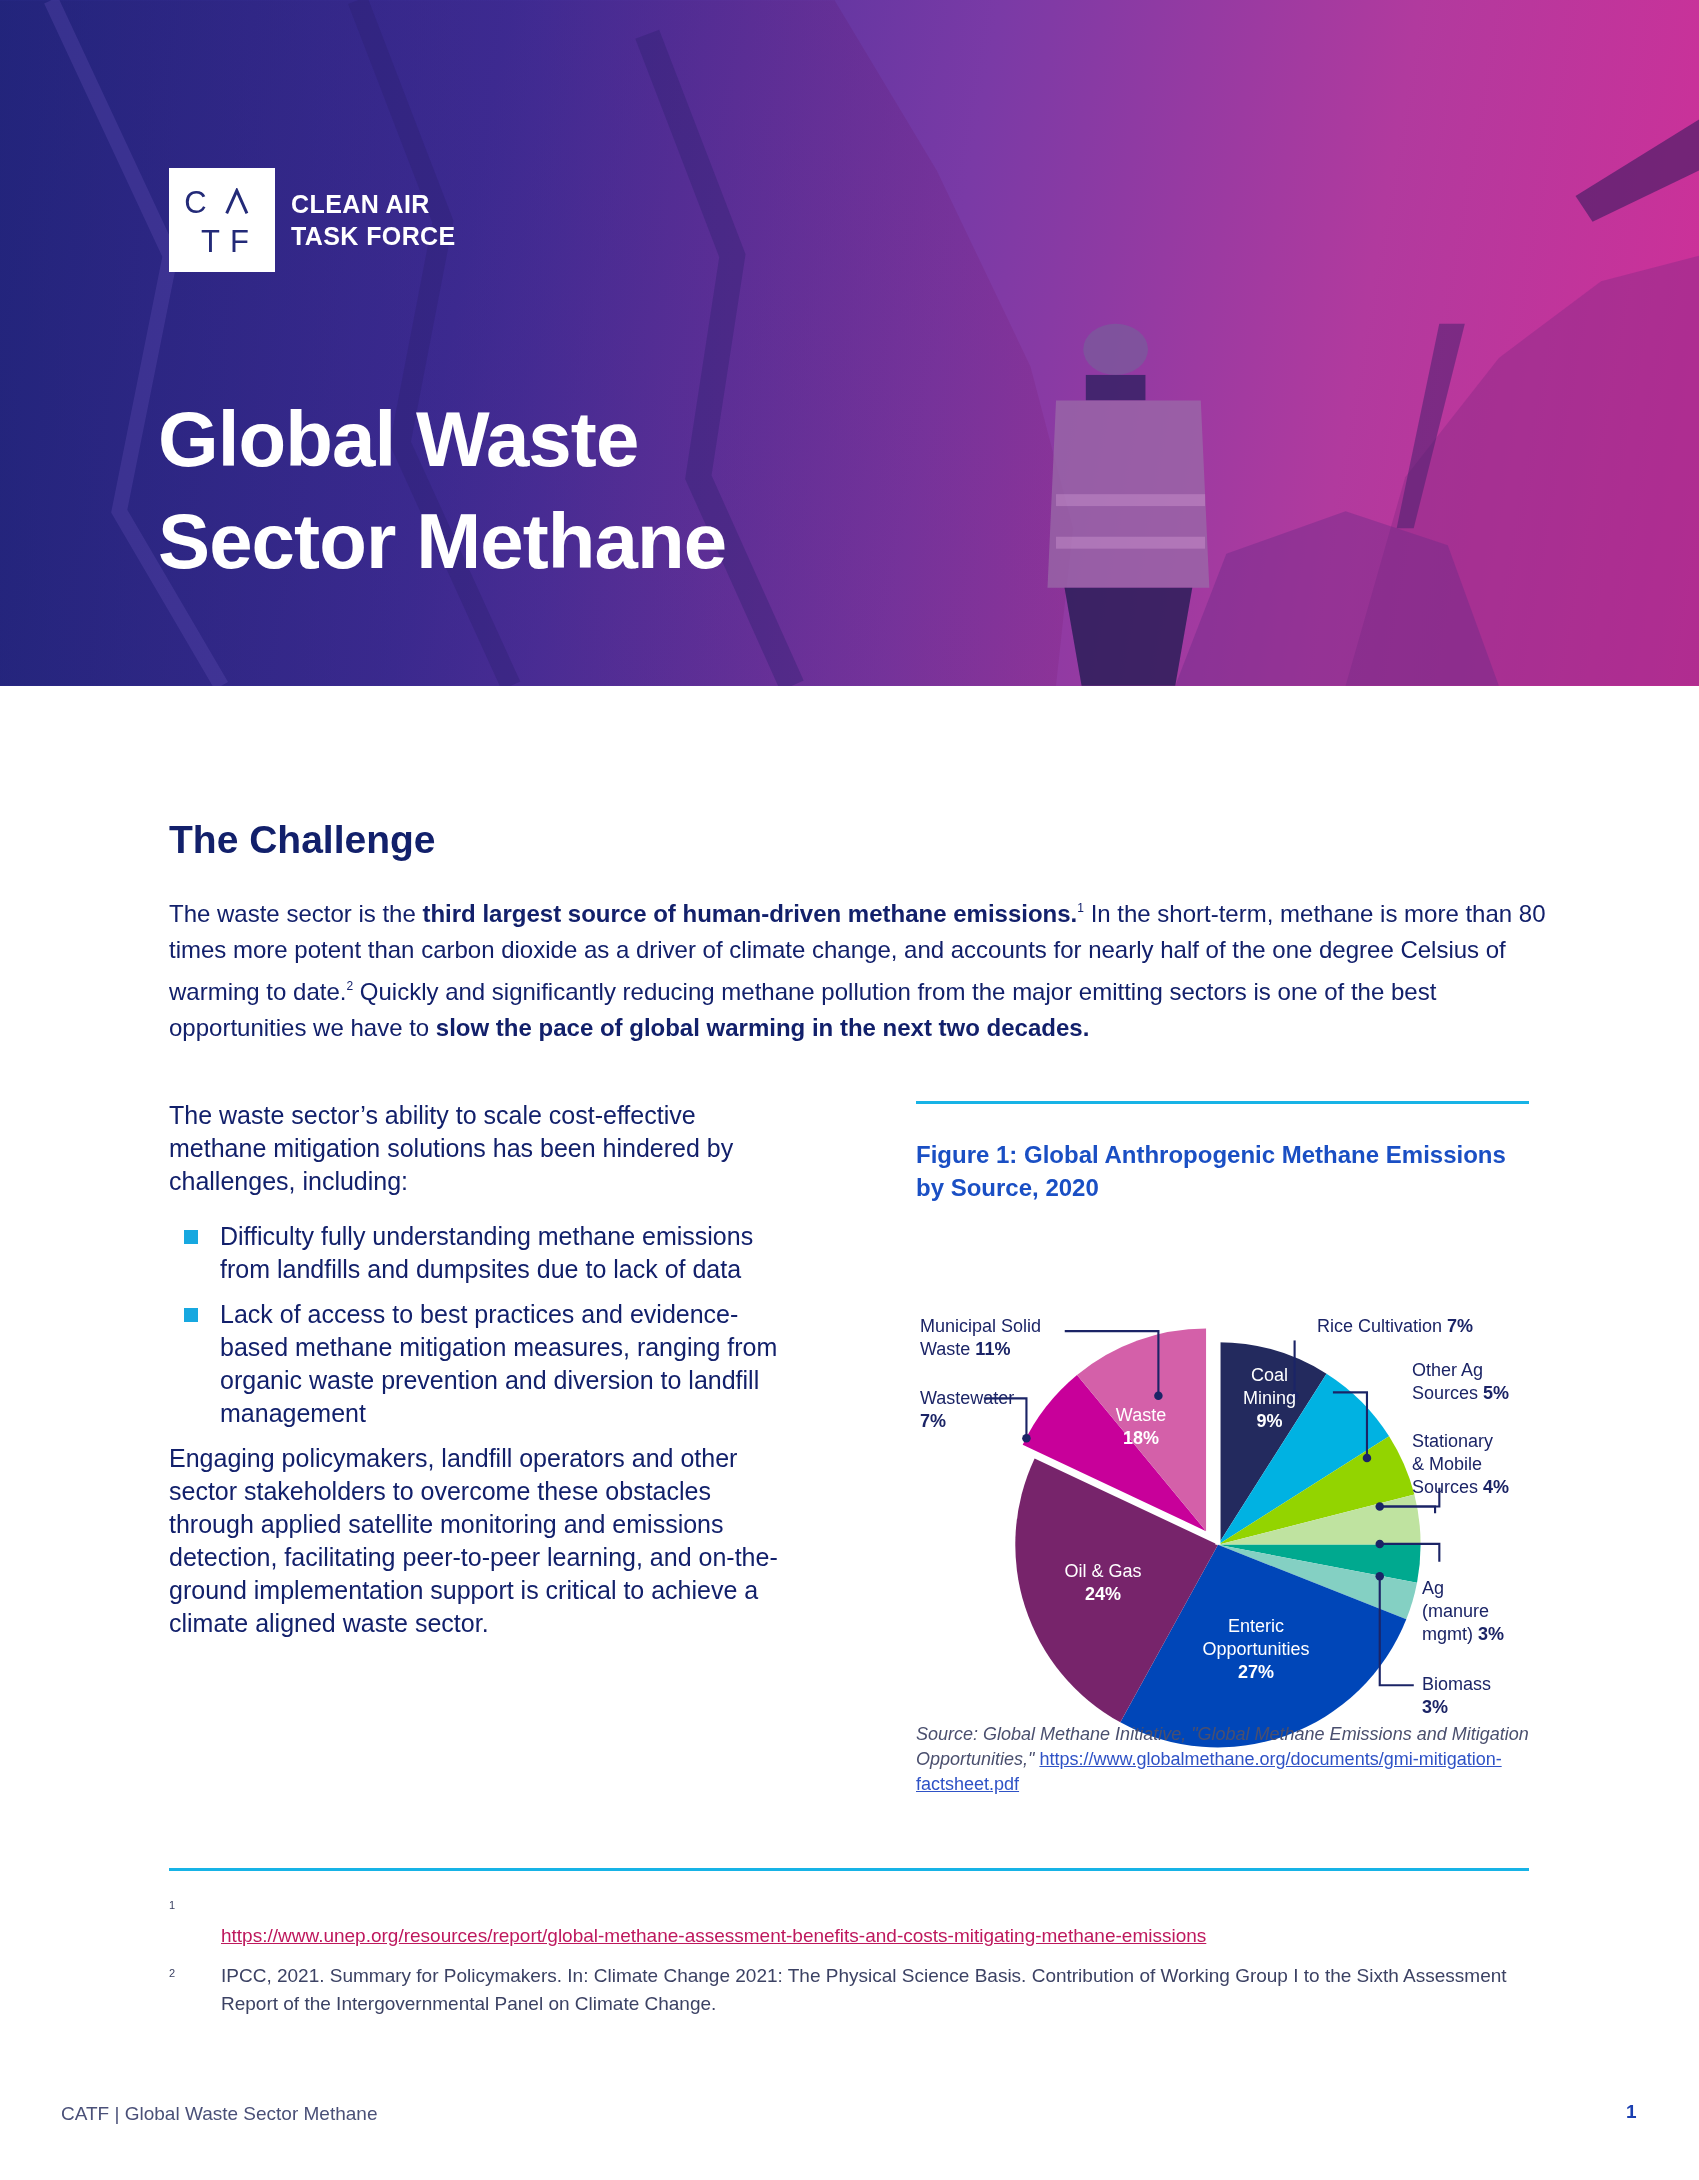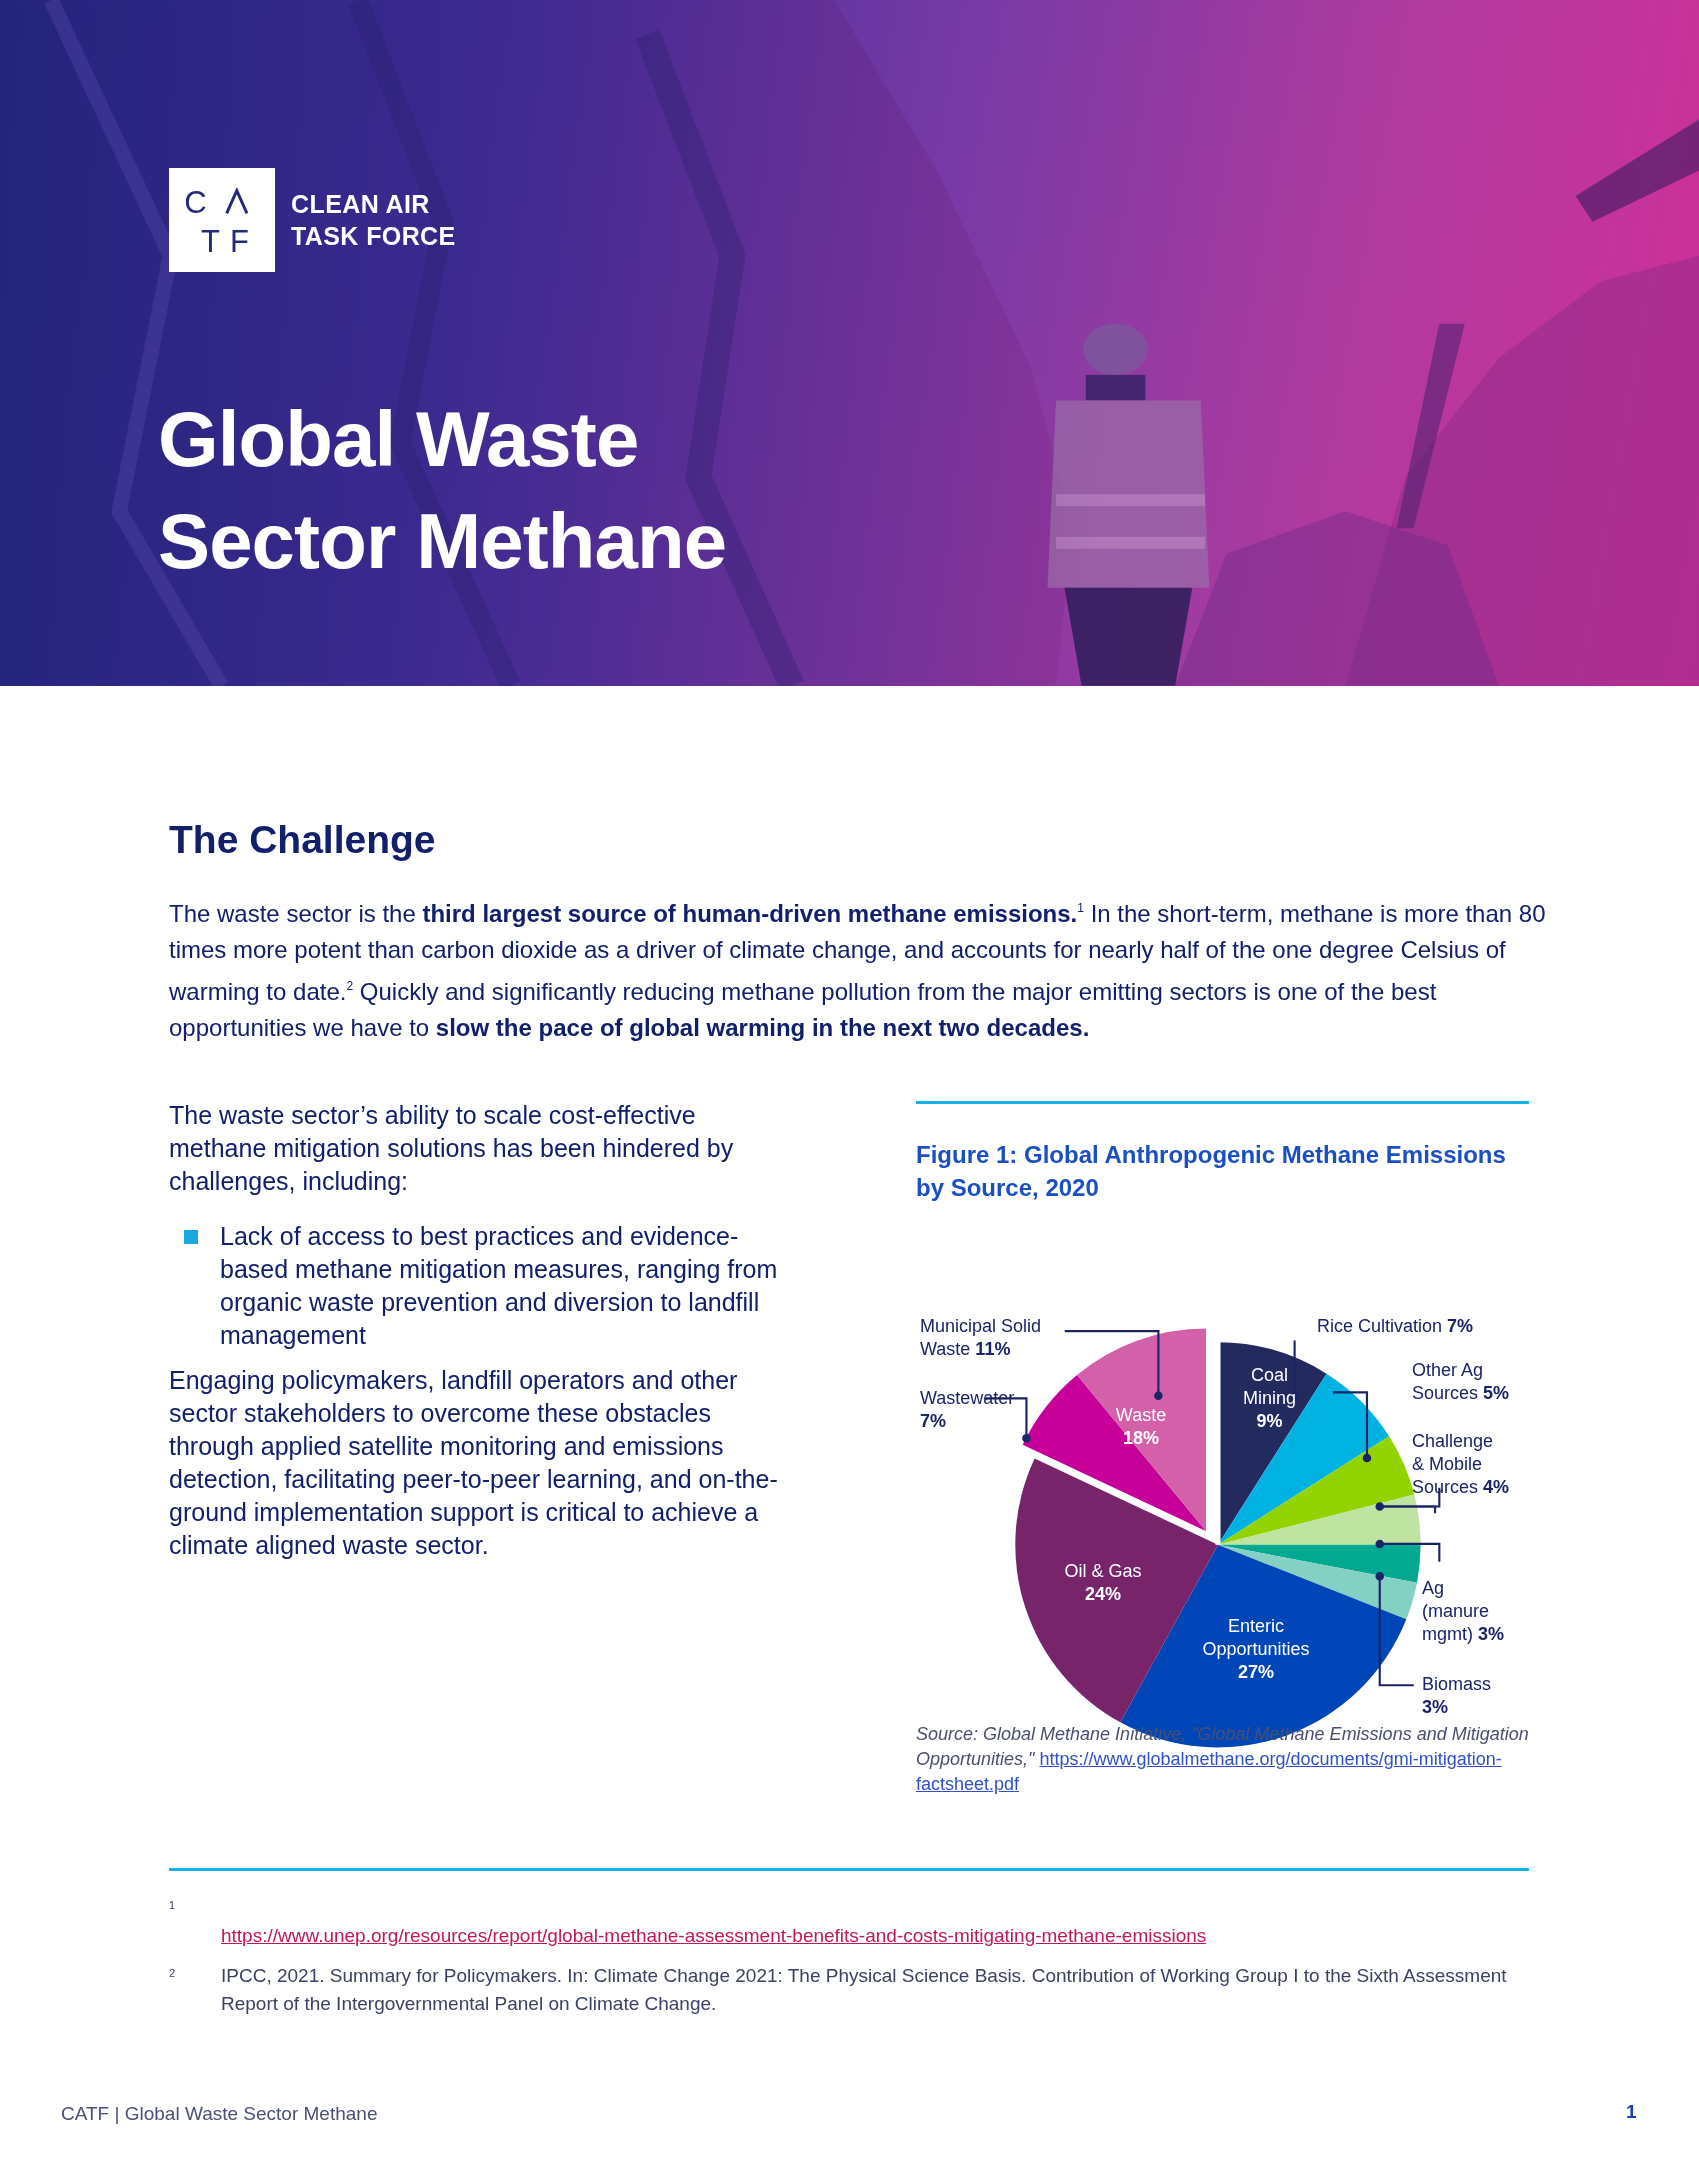--- a/index.html
+++ b/index.html
@@ -98,21 +98,21 @@
     <div>Sector Methane</div>
   </h1>
 </div>
 
 <h2 class="h2">The Challenge</h2>
 <p class="intro"><span>The waste sector is the </span><b>third largest source of human-driven methane emissions</b><b>.</b><sup>1</sup><span> In the short-term, methane is more than 80 times more potent than carbon dioxide as a driver of climate change, and accounts for nearly half of the one degree Celsius of warming to date.</span><sup>2</sup><span> Quickly and significantly reducing methane pollution from the major emitting sectors is one of the best opportunities we have to </span><b>slow the pace of global warming in the next two decades.</b></p>
 
 <div class="left-col">
   <p>The waste sector’s ability to scale cost-effective methane mitigation solutions has been hindered by challenges, including:</p>
   <ul class="bullets">
-    <li><span class="sq"></span></li>
+    <li><span class="sq"></span><span>Difficulty fully understanding methane emissions from landfills and dumpsites due to lack of data</span></li>
     <li><span class="sq"></span><span>Lack of access to best practices and evidence-based methane mitigation measures, ranging from organic waste prevention and diversion to landfill management</span></li>
   </ul>
   <p>Engaging policymakers, landfill operators and other sector stakeholders to overcome these obstacles through applied satellite monitoring and emissions detection, facilitating peer-to-peer learning, and on-the-ground implementation support is critical to achieve a climate aligned waste sector.</p>
 </div>
 
 <div class="fig-rule"></div>
 <div class="fig-title">Figure 1: Global Anthropogenic Methane Emissions by Source, 2020</div>
 
 <div class="pie-wrap">
 
@@ -181,21 +181,21 @@
     <div><b>7%</b></div>
   </div>
   <div class="lbl" style="left:414px;top:12.8px;">
     <span>Rice Cultivation </span><b>7%</b>
   </div>
   <div class="lbl" style="left:509px;top:57px;">
     <div>Other Ag</div>
     <div><span>Sources </span><b>5%</b></div>
   </div>
   <div class="lbl" style="left:509px;top:128px;">
-    <div>Challenge</div>
+    <div>Stationary</div>
     <div>&amp; Mobile</div>
     <div><span>Sources </span><b>4%</b></div>
   </div>
   <div class="lbl" style="left:519px;top:275px;">
     <div>Ag</div>
     <div>(manure</div>
     <div><span>mgmt) </span><b>3%</b></div>
   </div>
   <div class="lbl" style="left:519px;top:371px;">
     <div>Biomass</div>

